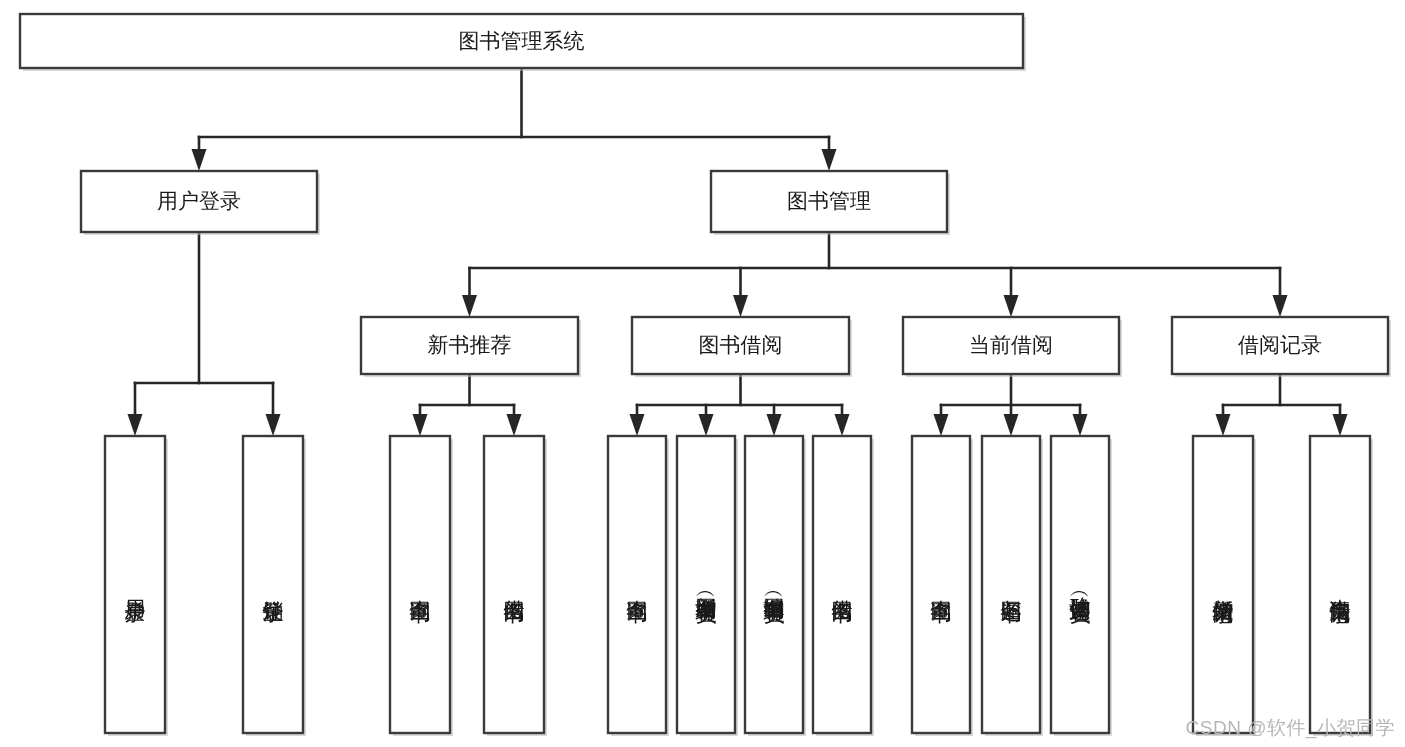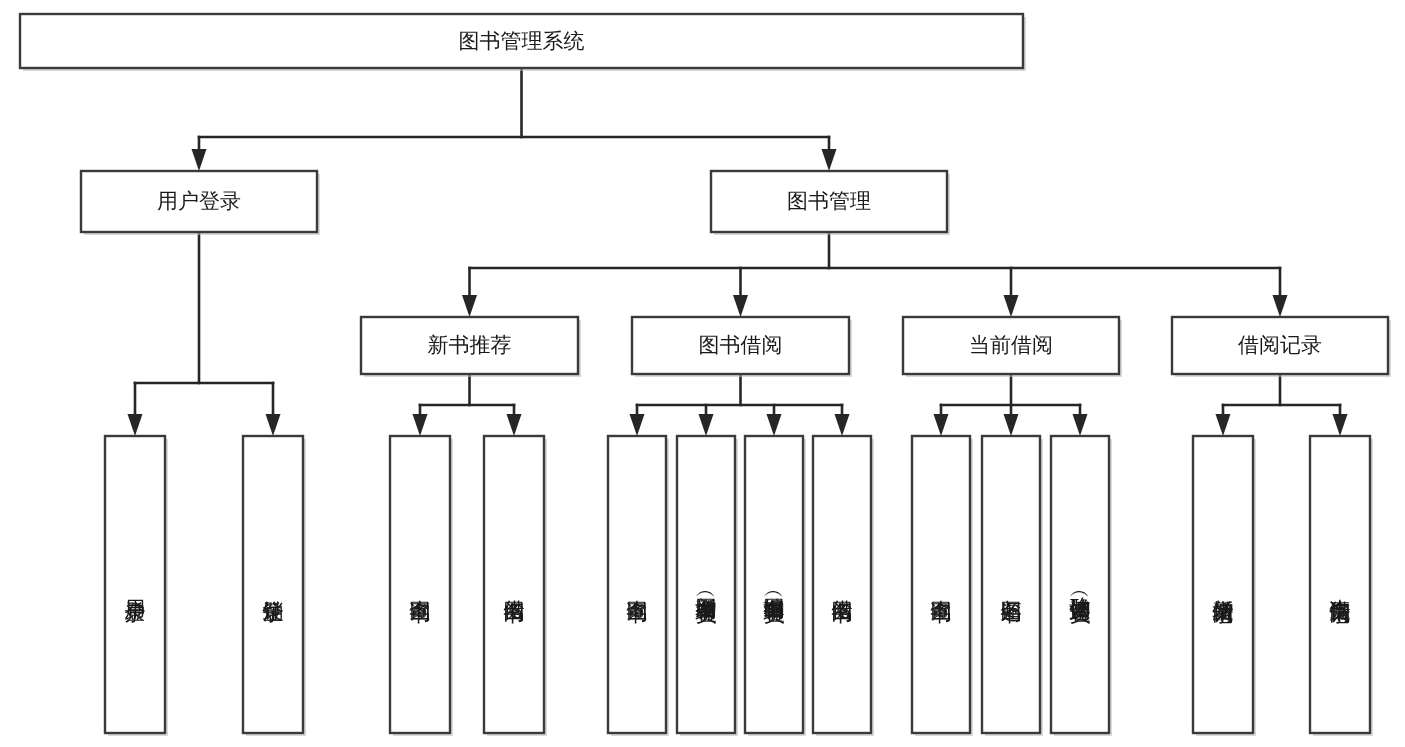--- a/index.html
+++ b/index.html
@@ -173,13 +173,14 @@
       <div class="vert-text-wrap" style="left: 608px; top: 440px; width: 58px; height: 289px; justify-content: center; align-items: center;">查询图书</div>
       <div class="vert-text-wrap" style="left: 677px; top: 440px; width: 58px; height: 289px; justify-content: center; align-items: center;">新增图书（管理员）</div>
       <div class="vert-text-wrap" style="left: 745px; top: 440px; width: 58px; height: 289px; justify-content: center; align-items: center;">编辑图书（管理员）</div>
       <div class="vert-text-wrap" style="left: 813px; top: 440px; width: 58px; height: 289px; justify-content: center; align-items: center;">借阅图书</div>
       <div class="vert-text-wrap" style="left: 912px; top: 440px; width: 58px; height: 289px; justify-content: center; align-items: center;">查询图书</div>
       <div class="vert-text-wrap" style="left: 982px; top: 440px; width: 58px; height: 289px; justify-content: center; align-items: center;">归还图书</div>
       <div class="vert-text-wrap" style="left: 1051px; top: 440px; width: 58px; height: 289px; justify-content: center; align-items: center;">确认归还（管理员）</div>
       <div class="vert-text-wrap" style="left: 1193px; top: 440px; width: 60px; height: 289px; justify-content: center; align-items: center;">新增借阅记录</div>
       <div class="vert-text-wrap" style="left: 1310px; top: 440px; width: 60px; height: 289px; justify-content: center; align-items: center;">查询借阅记录</div>
     </div>
+  <div class="watermark">CSDN @软件_小贺同学</div>
 </div>
 
 </body></html>

